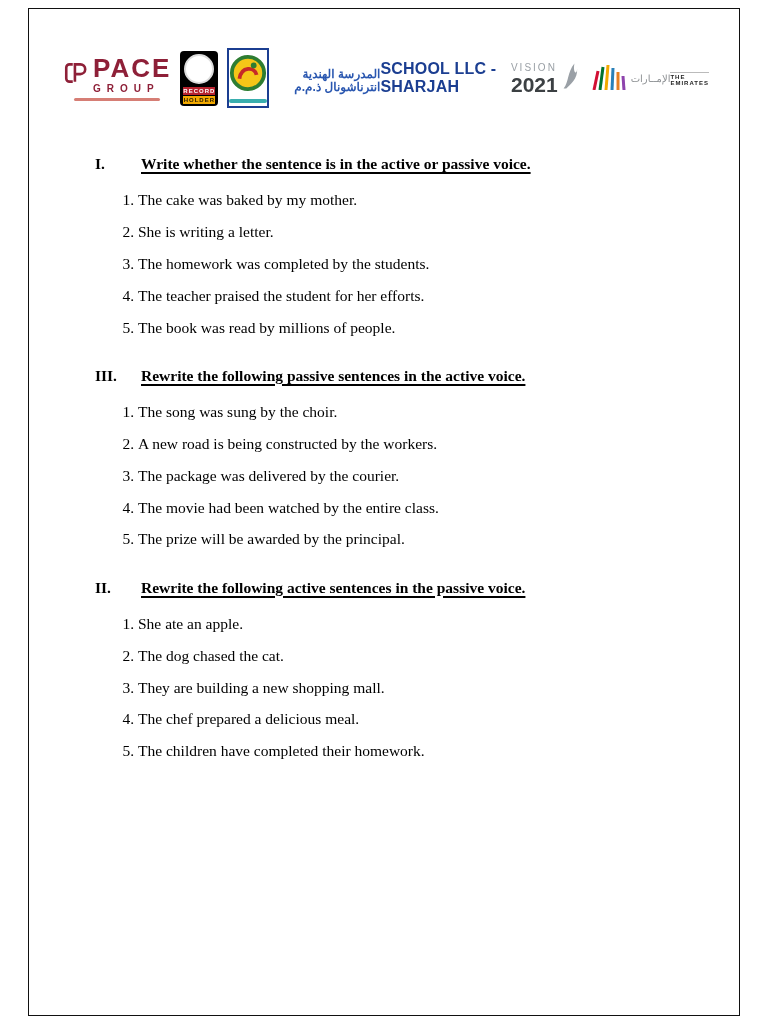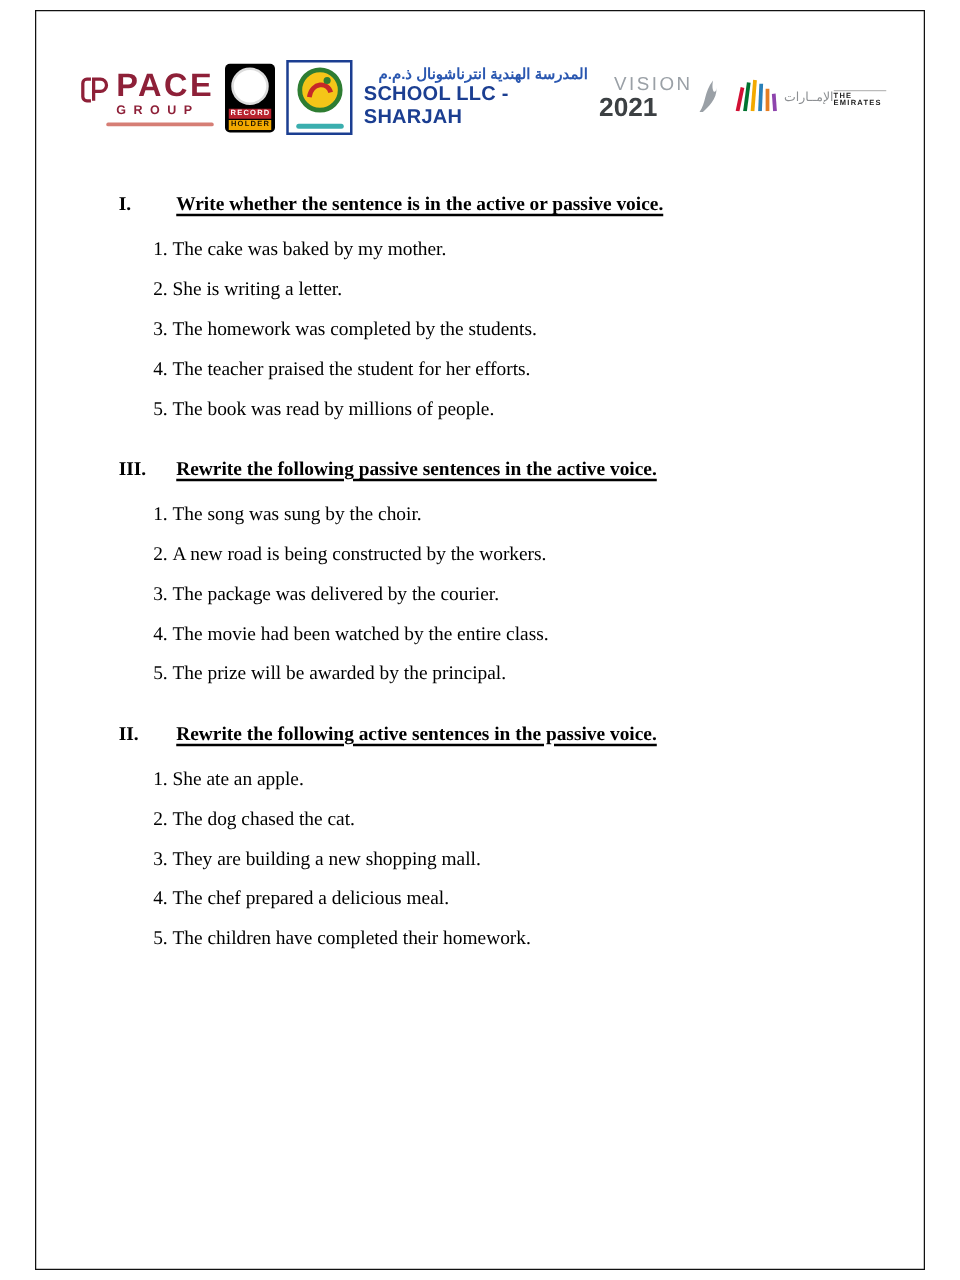--- a/index.html
+++ b/index.html
@@ -22,45 +22,45 @@
   .logo-row {
     display: flex;
     align-items: center;
     justify-content: center;
     gap: 9px;
     height: 66px;
     font-family: "Liberation Sans", sans-serif;
   }
 
   
-  .pace { display: flex; flex-direction: column; align-items: flex-end; }
+  .pace { display: flex; flex-direction: column; align-items: center; }
   .pace-main { display: flex; align-items: center; gap: 4px; }
   .pace-name { font-size: 26px; font-weight: bold; color: #8e2038; letter-spacing: 2px; line-height: 1; }
   .pace-group { font-size: 10px; font-weight: bold; color: #8e2038; letter-spacing: 6px; margin-top: 2px; }
   .pace-tagline { width: 86px; height: 3px; background: #c0392b; opacity: .65; margin-top: 4px; border-radius: 2px; }
 
   
   .gwr { width: 44px; background: #000; border-radius: 4px; padding: 3px 3px 2px; display: flex; flex-direction: column; align-items: center; }
   .gwr-circle { width: 30px; height: 30px; background: #fff; border-radius: 50%; border: 2px solid #ddd; }
   .gwr-record { width: 100%; background: #b8232f; color: #fff; font-size: 6px; font-weight: bold; text-align: center; letter-spacing: 1px; margin-top: 3px; padding: 1px 0; }
   .gwr-holder { width: 100%; background: #f2a900; color: #201600; font-size: 6px; font-weight: bold; text-align: center; letter-spacing: 1px; margin-top: 1px; padding: 1px 0; }
 
   
   .school-badge { width: 58px; height: 60px; border: 2px solid #1b3e91; background: #fff; display: flex; flex-direction: column; align-items: center; justify-content: center; gap: 3px; }
   .badge-tagline { width: 38px; height: 4px; background: #17a0a0; border-radius: 2px; opacity: .85; }
 
   
-  .school-name { display: flex; flex-direction: column; align-items: flex-start; line-height: 1.12; }
+  .school-name { display: flex; flex-direction: row; align-items: flex-start; line-height: 1.12; }
   .school-arabic { font-size: 12px; font-weight: bold; color: #2a57b0; align-self: flex-end; margin-bottom: 1px; }
   .school-line { font-size: 16px; font-weight: bold; color: #1b3e91; letter-spacing: .2px; }
 
   
   .vision { display: flex; align-items: flex-end; gap: 2px; }
   .vision-text { display: flex; flex-direction: column; align-items: flex-start; line-height: 1; }
-  .vision-word { font-size: 15px; letter-spacing: 2px; color: #9aa0a6; margin-left: 12px; }
+  .vision-word { font-size: 10px; letter-spacing: 2px; color: #9aa0a6; }
   .vision-year { font-size: 21px; color: #3c4043; font-weight: bold; margin-top: 1px; }
 
   
   .emirates { display: flex; flex-direction: row; align-items: center; line-height: 1; }
   .emirates-arabic { font-size: 10px; color: #8d9093; margin-top: 1px; }
   .emirates-label { font-size: 6px; font-weight: bold; color: #222; letter-spacing: 1px; border-top: 1px solid #bbb; margin-top: 2px; padding-top: 1px; }
 
   
   .content { margin-top: 44px; font-size: 15.5px; }
   .ws-section { margin-bottom: 30px; }

